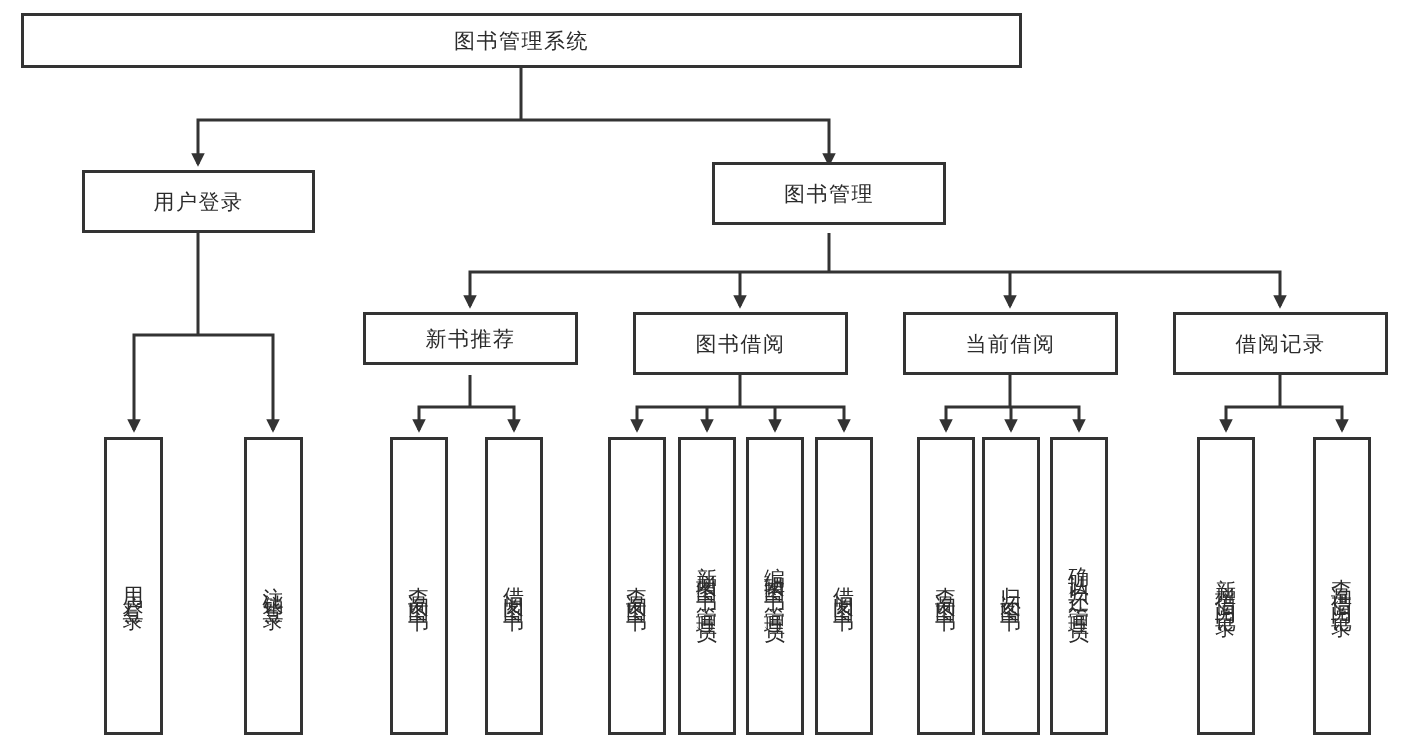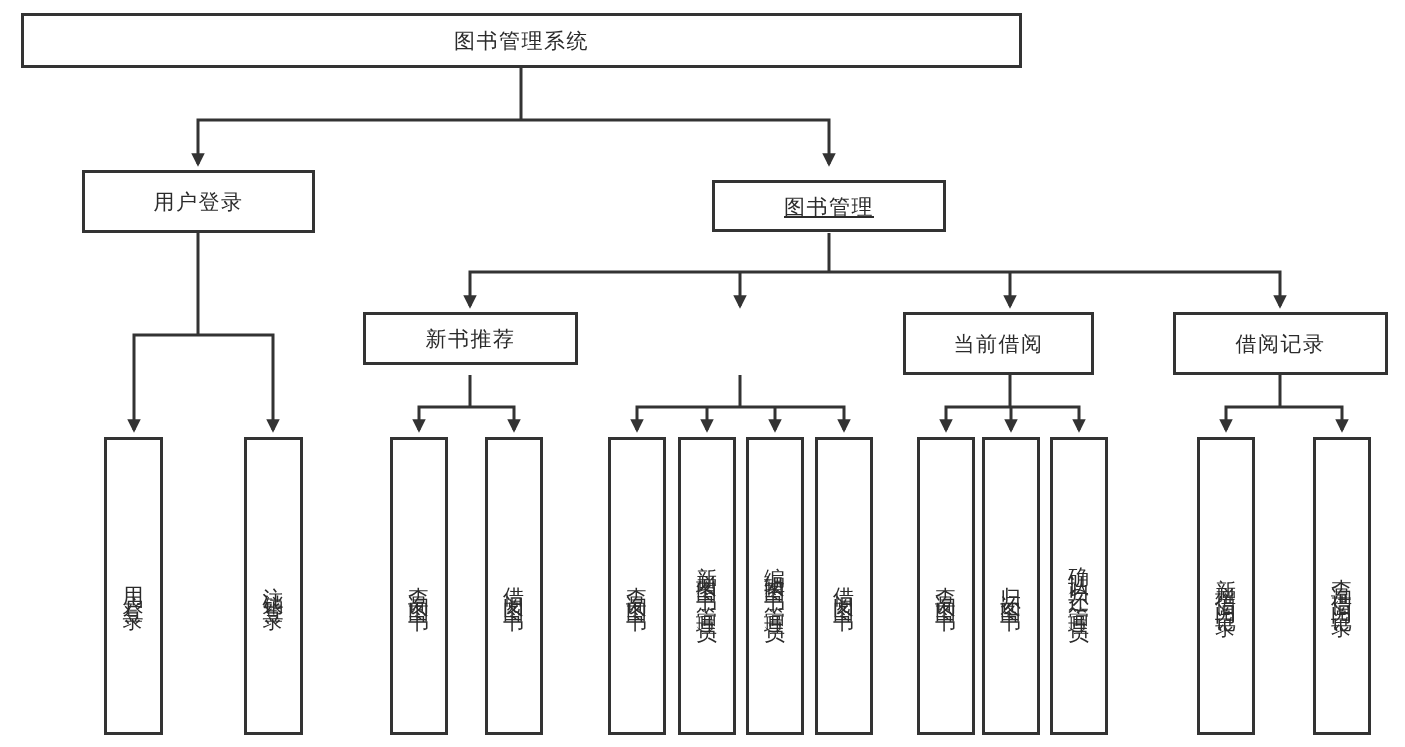--- a/index.html
+++ b/index.html
@@ -87,24 +87,25 @@
     <path d="M946,430 L946,407 L1079,407 L1079,430" marker-start="url(#arrow)" marker-end="url(#arrow)"></path>
     <line x1="1011" y1="407" x2="1011" y2="430" marker-end="url(#arrow)"></line>
 
     <line x1="1280" y1="375" x2="1280" y2="407"></line>
     <path d="M1226,430 L1226,407 L1342,407 L1342,430" marker-start="url(#arrow)" marker-end="url(#arrow)"></path>
   </svg>
 
   <div class="node h-node" style="left:21px; top:13px; width:1001px; height:55px;">图书管理系统</div>
 
   <div class="node h-node" style="left:82px; top:170px; width:233px; height:63px;">用户登录</div>
-  <div class="node h-node" style="left:712px; top:180px; width:234px; height:52px;text-decoration:underline;">图书管理</div>
+  <div class="node h-node" style="left:712px; top:162px; width:234px; height:63px;">图书管理</div>
 
   <div class="node h-node" style="left:363px; top:312px; width:215px; height:53px;">新书推荐</div>
-  <div class="node h-node" style="left:903px; top:312px; width:191px; height:63px;">当前借阅</div>
+  <div class="node h-node" style="left:633px; top:312px; width:215px; height:63px;">图书借阅</div>
+  <div class="node h-node" style="left:903px; top:312px; width:215px; height:63px;">当前借阅</div>
   <div class="node h-node" style="left:1173px; top:312px; width:215px; height:63px;">借阅记录</div>
 
   <div class="node v-node" style="left:104px; top:437px; width:59px; height:298px;">用户登录</div>
   <div class="node v-node" style="left:244px; top:437px; width:59px; height:298px;">注销登录</div>
 
   <div class="node v-node" style="left:390px; top:437px; width:58px; height:298px;">查询图书</div>
   <div class="node v-node" style="left:485px; top:437px; width:58px; height:298px;">借阅图书</div>
 
   <div class="node v-node" style="left:608px; top:437px; width:58px; height:298px;">查询图书</div>
   <div class="node v-node" style="left:678px; top:437px; width:58px; height:298px;">新增图书（管理员）</div>

